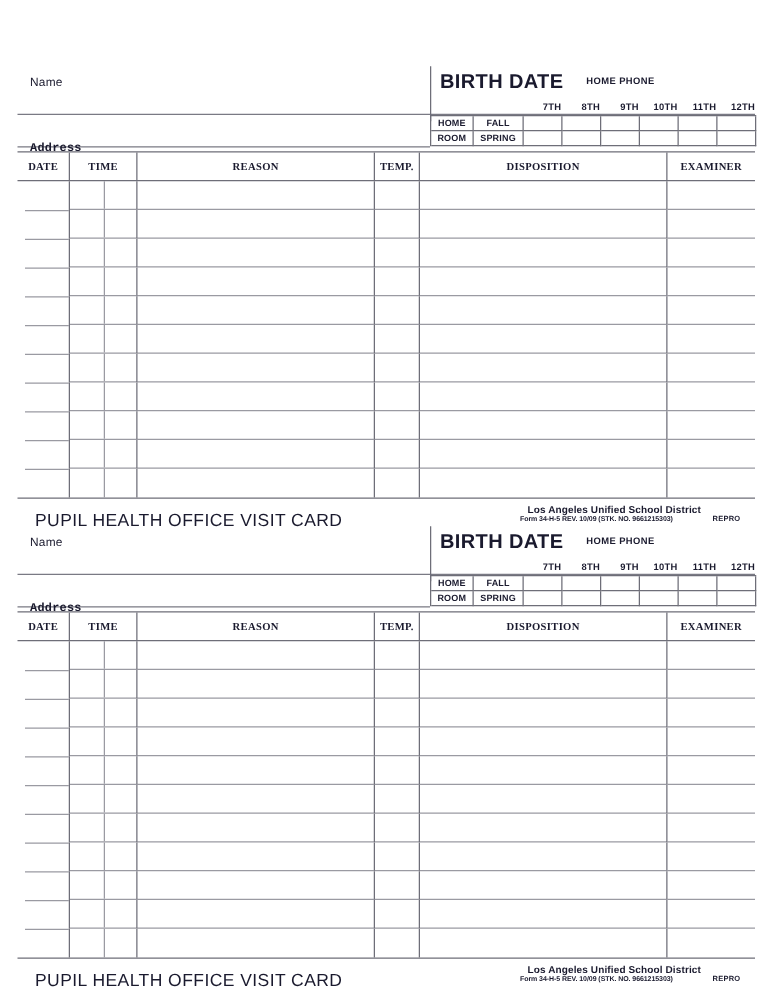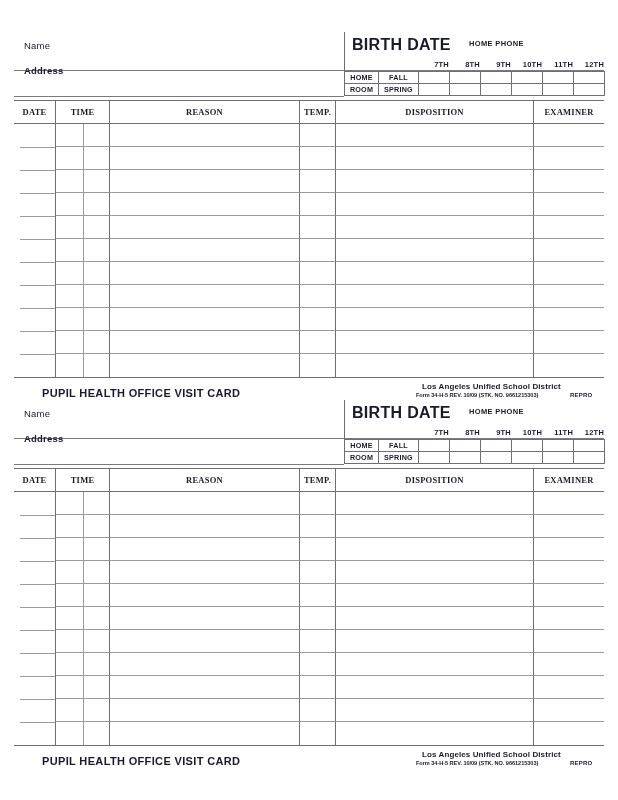--- a/index.html
+++ b/index.html
@@ -22,20 +22,21 @@
     height: 800px;
     background: #ffffff;
     overflow: hidden;
   }
 
   
   .card {
     position: absolute;
     left: 14px;
     width: 590px;
+    margin-top: 21px;
   }
   .card-1 { top: 30px; }
   .card-2 { top: 398px; }
 
   
   .id-block {
     position: relative;
     height: 70px;
   }
 
@@ -52,24 +53,25 @@
   .lbl-name {
     position: absolute;
     left: 10px;
     top: 10px;
     font-size: 9.5px;
     letter-spacing: .2px;
   }
   .lbl-address {
     position: absolute;
     left: 10px;
-    top: 35px;
+    top: 62px;
     font-size: 9.5px;
     font-weight: bold;
     letter-spacing: .2px;
+    font-family: Liberation Mono, monospace;
   }
 
   
   .rule-name {
     position: absolute;
     left: 0px;
     top: 40px;
     width: 590px;
     height: 1px;
     background: #7a7a84;
@@ -221,24 +223,24 @@
   }
 
   
   .card-foot {
     position: relative;
     height: 30px;
     width: 590px;
   }
   .foot-title {
     position: absolute;
-    left: 28px;
+    left: 14px;
     top: 9px;
-    font-size: 11px;
-    font-weight: bold;
+    font-size: 14px;
+    font-weight: normal;
     letter-spacing: .35px;
   }
   .foot-district {
     position: absolute;
     left: 408px;
     top: 4px;
     font-size: 8px;
     font-weight: bold;
     letter-spacing: .1px;
   }

